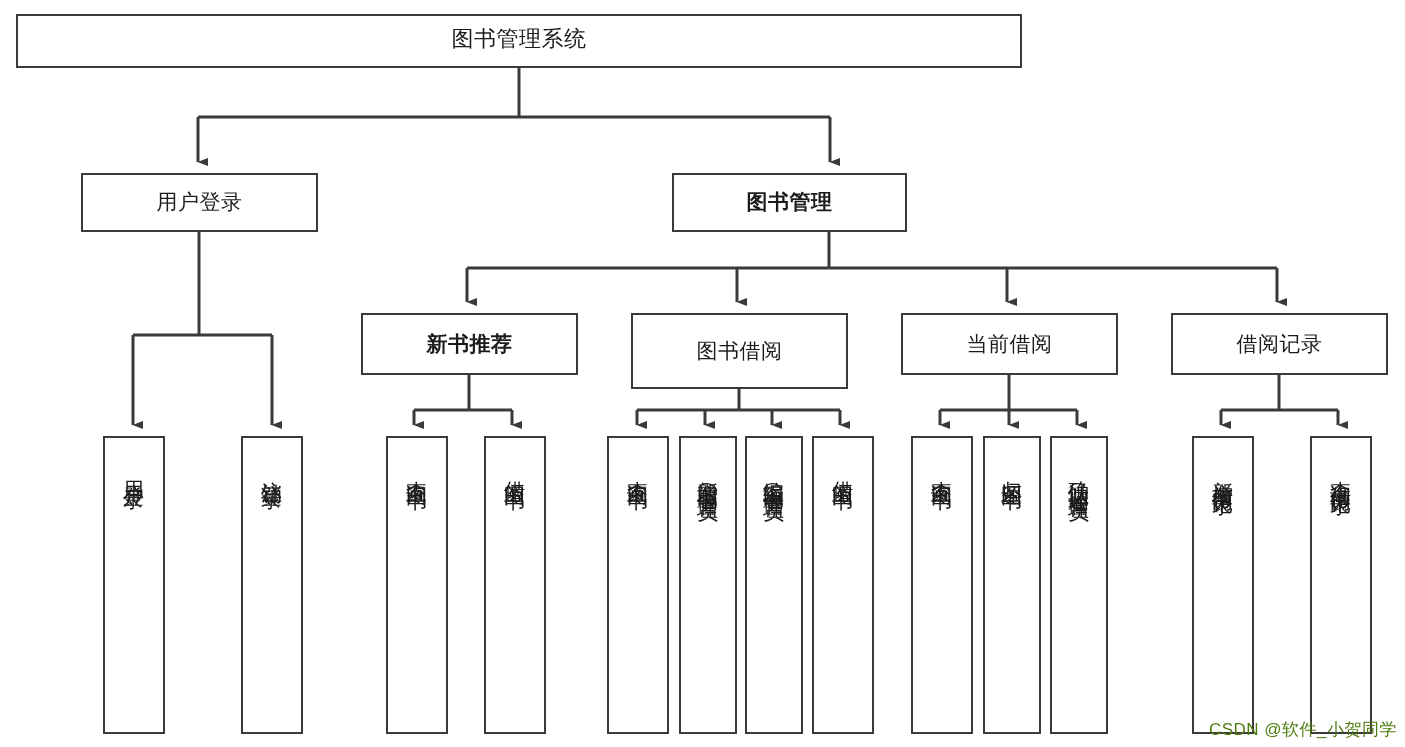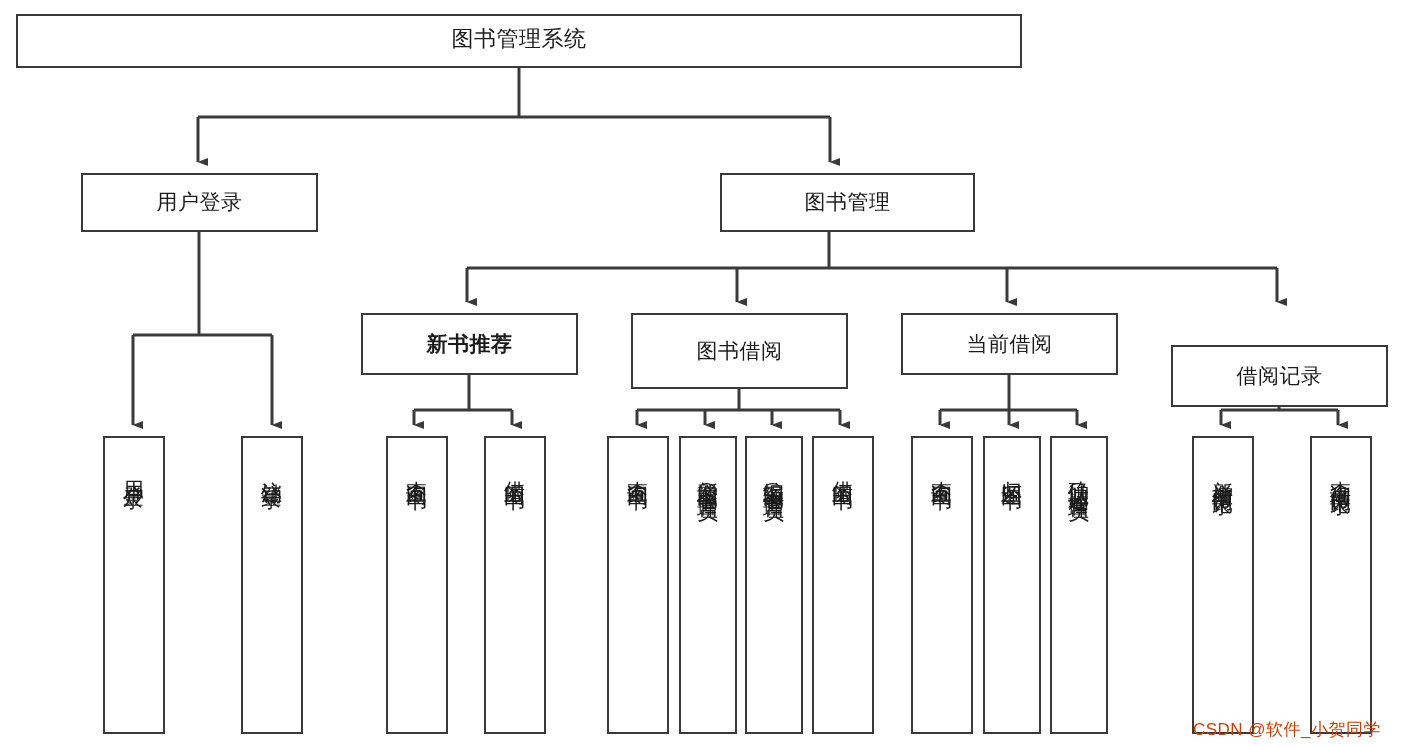--- a/index.html
+++ b/index.html
@@ -58,24 +58,24 @@
   }
   .node.vertical .node-label {
     writing-mode: vertical-rl;
     text-orientation: upright;
     font-size: 21px;
     letter-spacing: 3px;
     line-height: 1;
   }
   .watermark {
     position: absolute;
-    right: 24px;
+    right: 8px;
     bottom: 6px;
     font-size: 17px;
-    color: #c2410c;
+    color: #4d7c0f;
     letter-spacing: 0.5px;
     z-index: 3;
     white-space: nowrap;
   }
 </style>
 </head>
 <body>
 
 <div id="canvas">
 
@@ -122,34 +122,34 @@
       </g>
   </svg>
 
   <div class="node root horizontal" style="left: 16px; top: 14px; width: 1006px; height: 54px;">
     <span class="node-label">图书管理系统</span>
   </div>
 
   <div class="node horizontal" style="left: 81px; top: 173px; width: 237px; height: 59px;">
     <span class="node-label">用户登录</span>
   </div>
-  <div class="node horizontal" style="left: 720px; top: 173px; width: 255px; height: 59px;">
+  <div class="node horizontal" style="left: 672px; top: 173px; width: 235px; height: 59px; font-weight: bold;">
     <span class="node-label">图书管理</span>
   </div>
 
   <div class="node horizontal" style="left: 361px; top: 313px; width: 217px; height: 62px; font-weight: bold;">
     <span class="node-label">新书推荐</span>
   </div>
   <div class="node horizontal" style="left: 631px; top: 313px; width: 217px; height: 76px;">
     <span class="node-label">图书借阅</span>
   </div>
   <div class="node horizontal" style="left: 901px; top: 313px; width: 217px; height: 62px; text-align: right;">
     <span class="node-label">当前借阅</span>
   </div>
-  <div class="node horizontal" style="left: 1171px; top: 313px; width: 217px; height: 62px; margin-top: 32px;">
+  <div class="node horizontal" style="left: 1171px; top: 313px; width: 217px; height: 62px;">
     <span class="node-label">借阅记录</span>
   </div>
 
   <div class="node vertical" style="left: 103px; top: 436px; width: 62px; height: 298px;">
     <span class="node-label">用户登录</span>
   </div>
   <div class="node vertical" style="left: 241px; top: 436px; width: 62px; height: 298px;">
     <span class="node-label">注销登录</span>
   </div>
   <div class="node vertical" style="left: 386px; top: 436px; width: 62px; height: 298px;">

